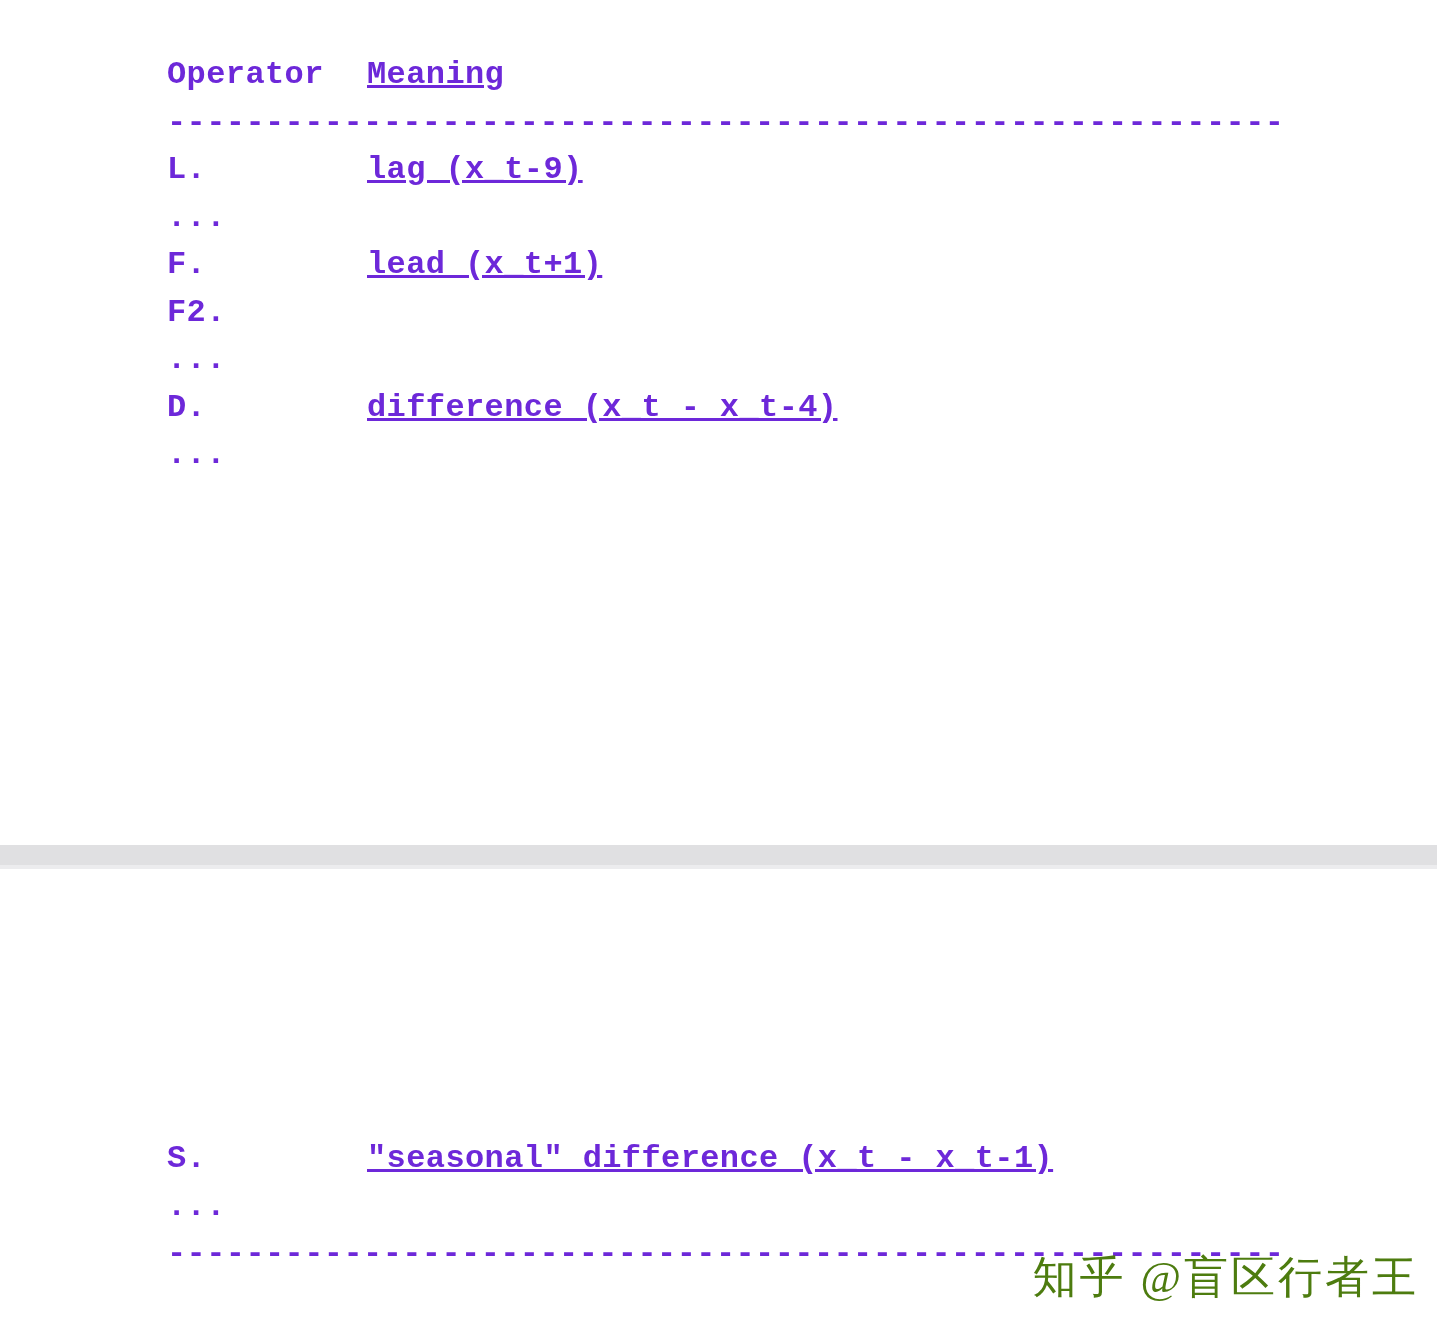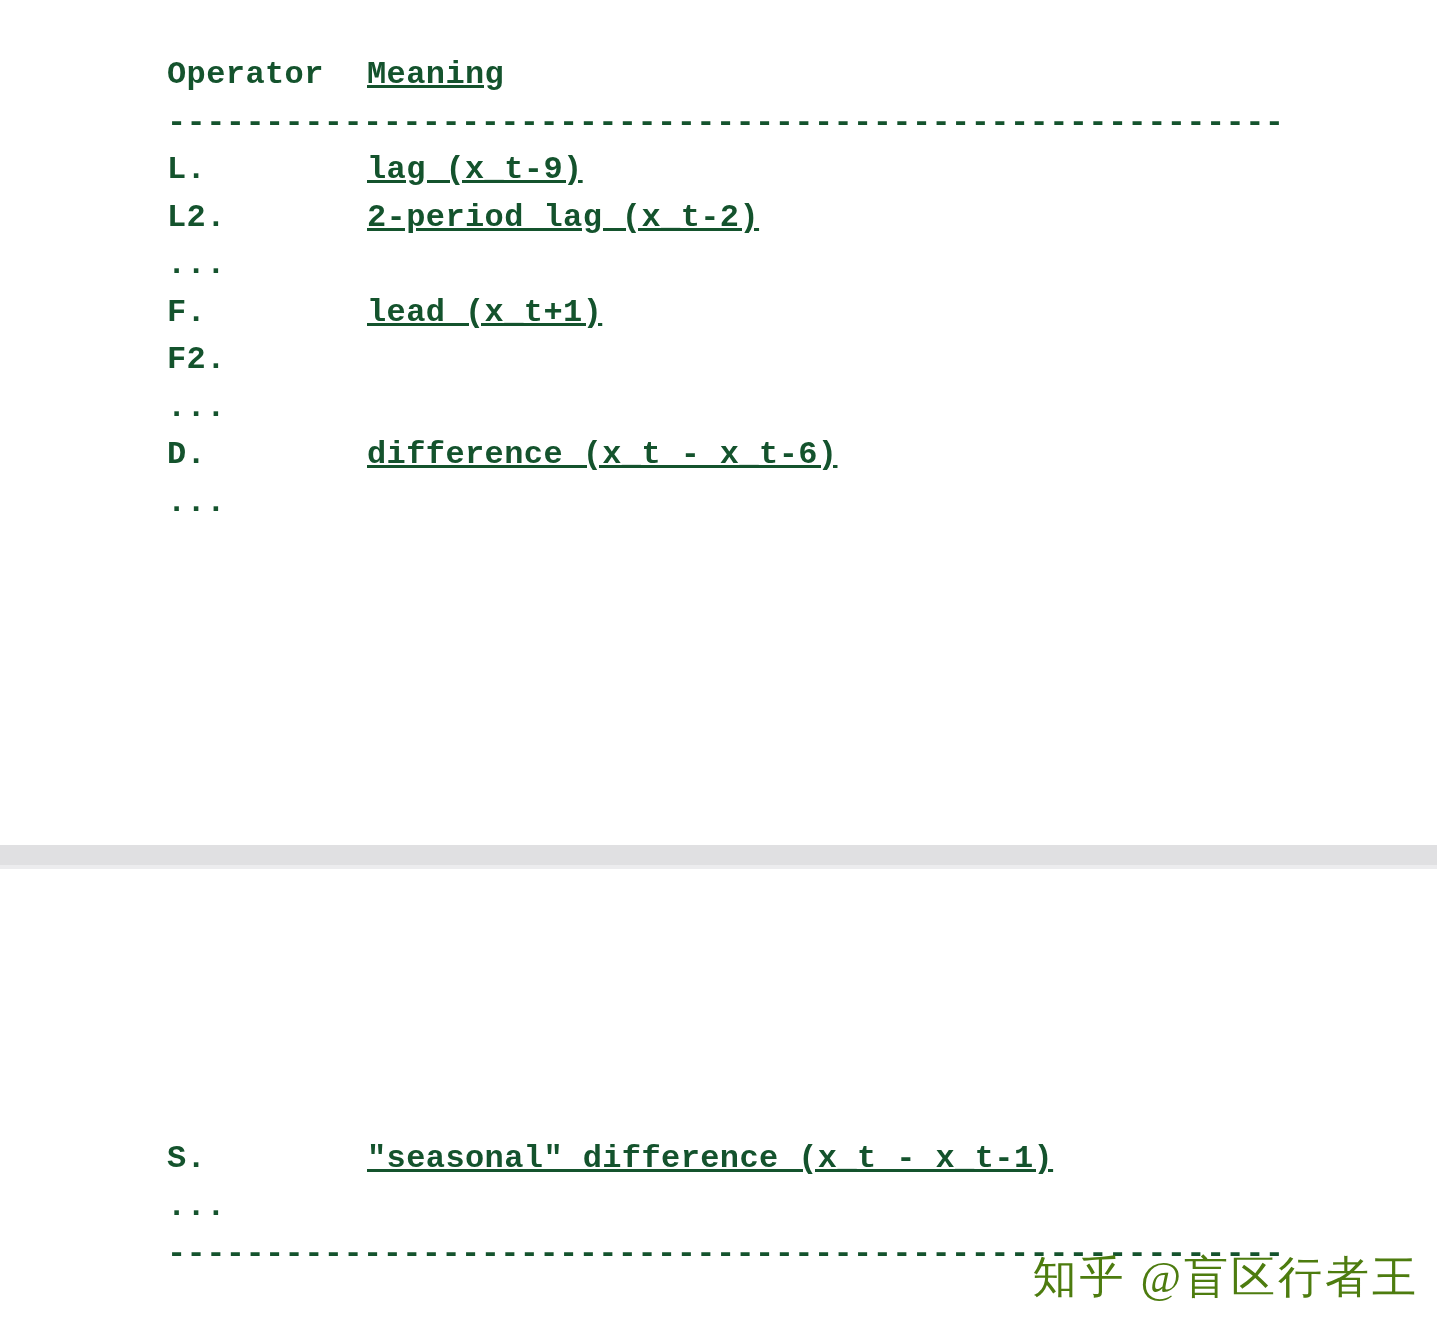--- a/index.html
+++ b/index.html
@@ -14,21 +14,21 @@
     overflow: hidden;
     font-family: "Liberation Mono", "DejaVu Sans Mono", monospace;
   }
   .page {
     position: absolute;
     inset: 0;
   }
   .tbl {
     position: absolute;
     left: 167px;
-    color: #14532d;
+    color: #6d28d9;
     font-size: 32px;
     font-weight: 700;
     letter-spacing: 0.4px;
   }
   .tbl.top    { top: 51px;  }
   .tbl.bottom { top: 1135px; }
   .line {
     height: 47.5px;
     display: flex;
     align-items: center;
@@ -87,41 +87,37 @@
       <span class="op">Operator</span>
       <span class="meaning">Meaning</span>
     </div>
     <div class="line divider-line">---------------------------------------------------------</div>
 
     <div class="line">
       <span class="op">L.</span>
       <span class="meaning">lag (x_t-9)</span>
     </div>
     <div class="line">
-      <span class="op">L2.</span>
-      <span class="meaning">2-period lag (x_t-2)</span>
-    </div>
-    <div class="line">
       <span class="op">...</span>
       <span class="meaning"></span>
     </div>
     <div class="line">
       <span class="op">F.</span>
       <span class="meaning">lead (x_t+1)</span>
     </div>
     <div class="line">
       <span class="op">F2.</span>
     </div>
     <div class="line">
       <span class="op">...</span>
       <span class="meaning"></span>
     </div>
     <div class="line">
       <span class="op">D.</span>
-      <span class="meaning">difference (x_t - x_t-6)</span>
+      <span class="meaning">difference (x_t - x_t-4)</span>
     </div>
     <div class="line">
       <span class="op">...</span>
       <span class="meaning"></span>
     </div>
   </div>
 
   <div class="band"></div>
   <div class="band-strip"></div>
 

